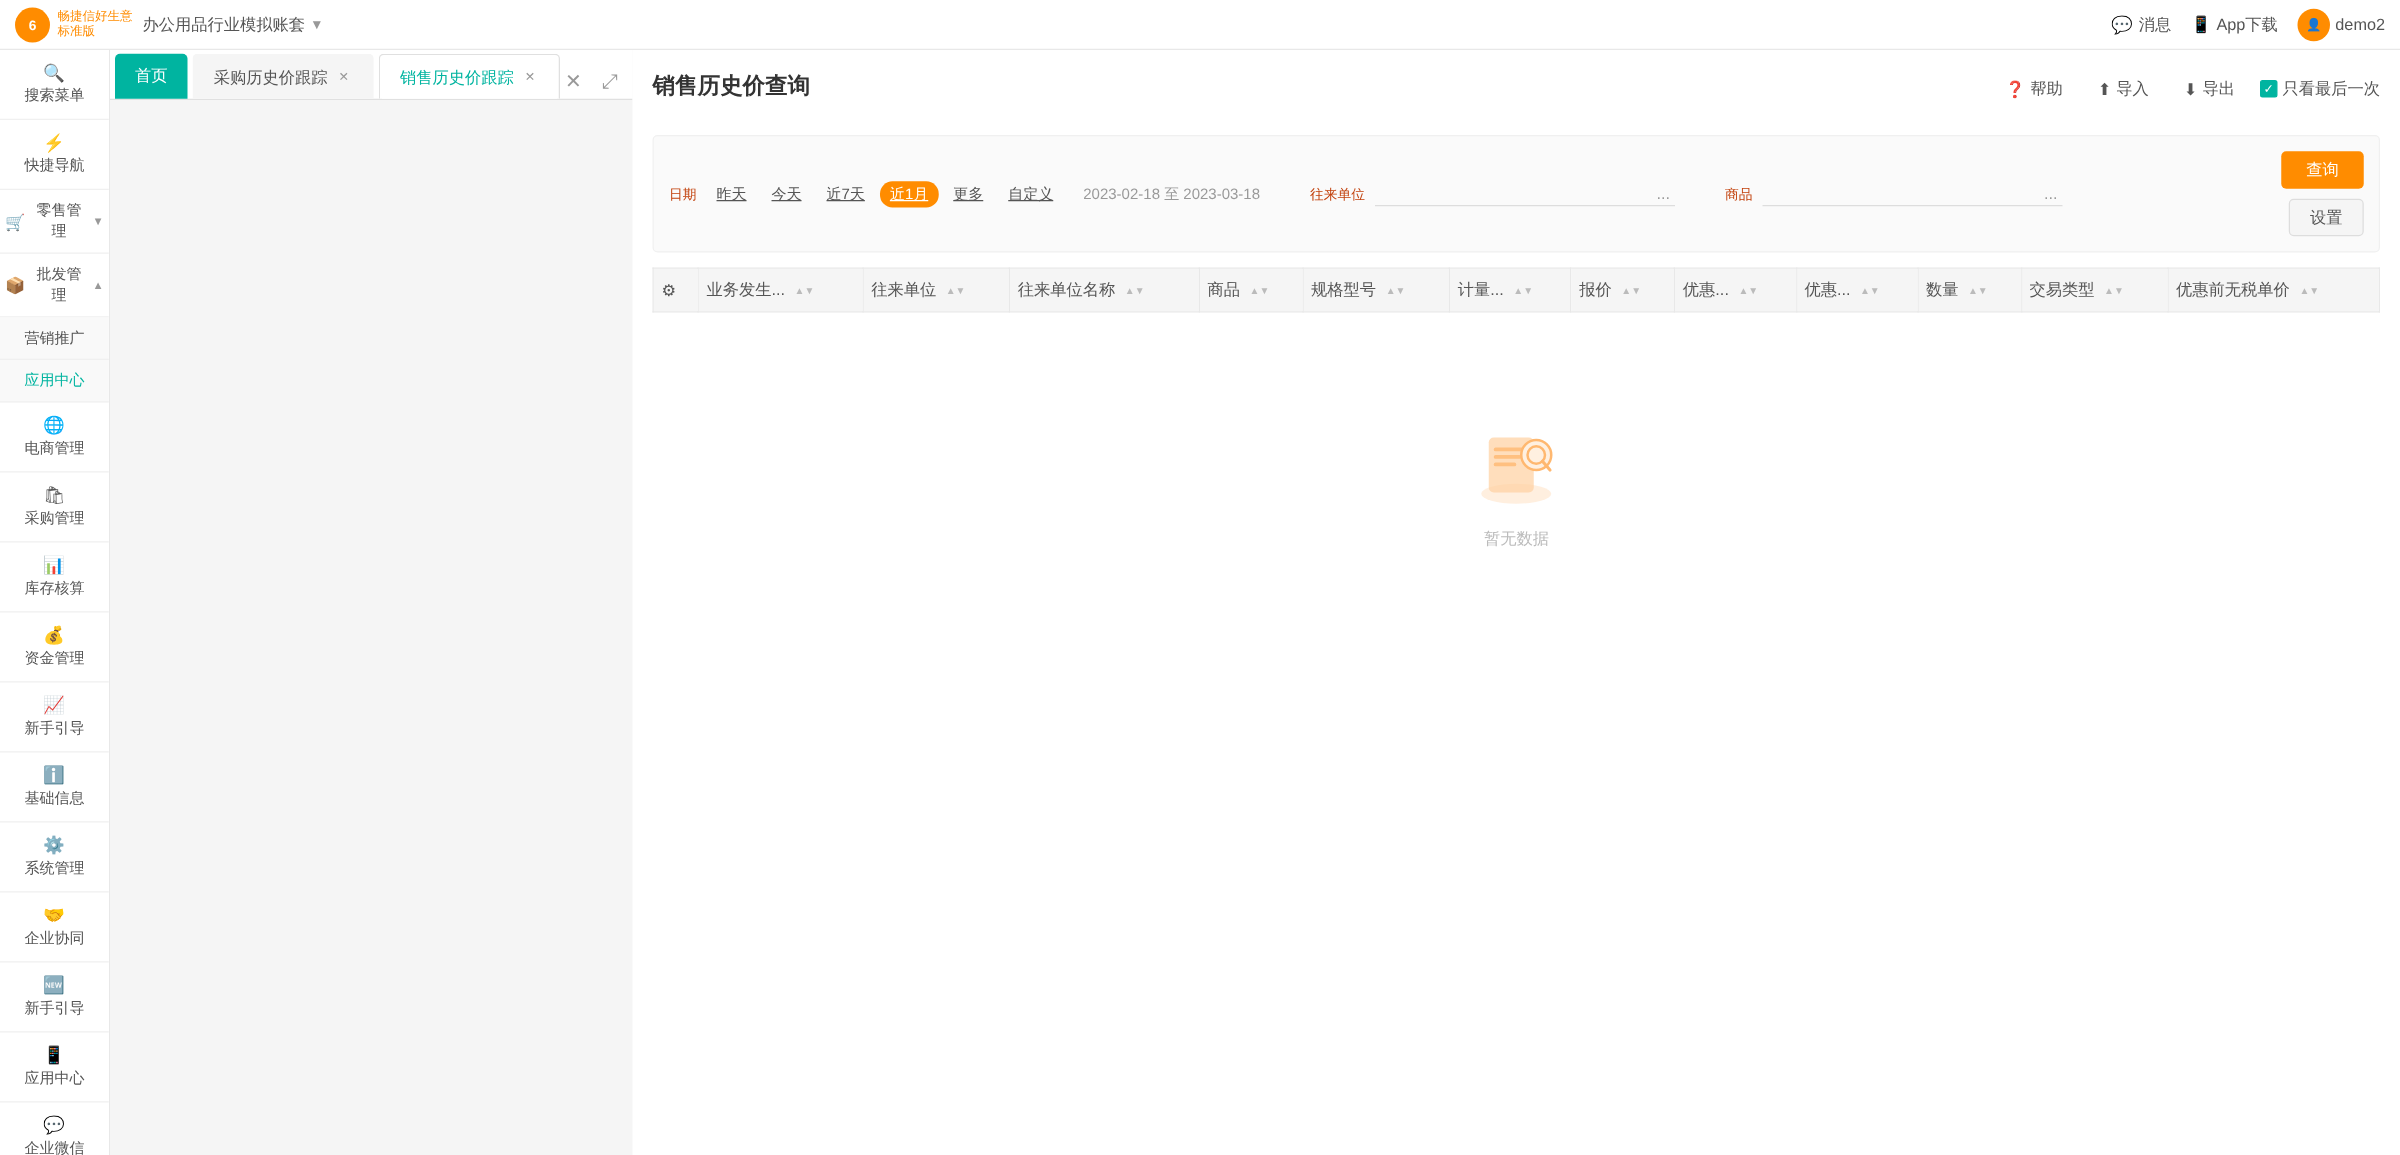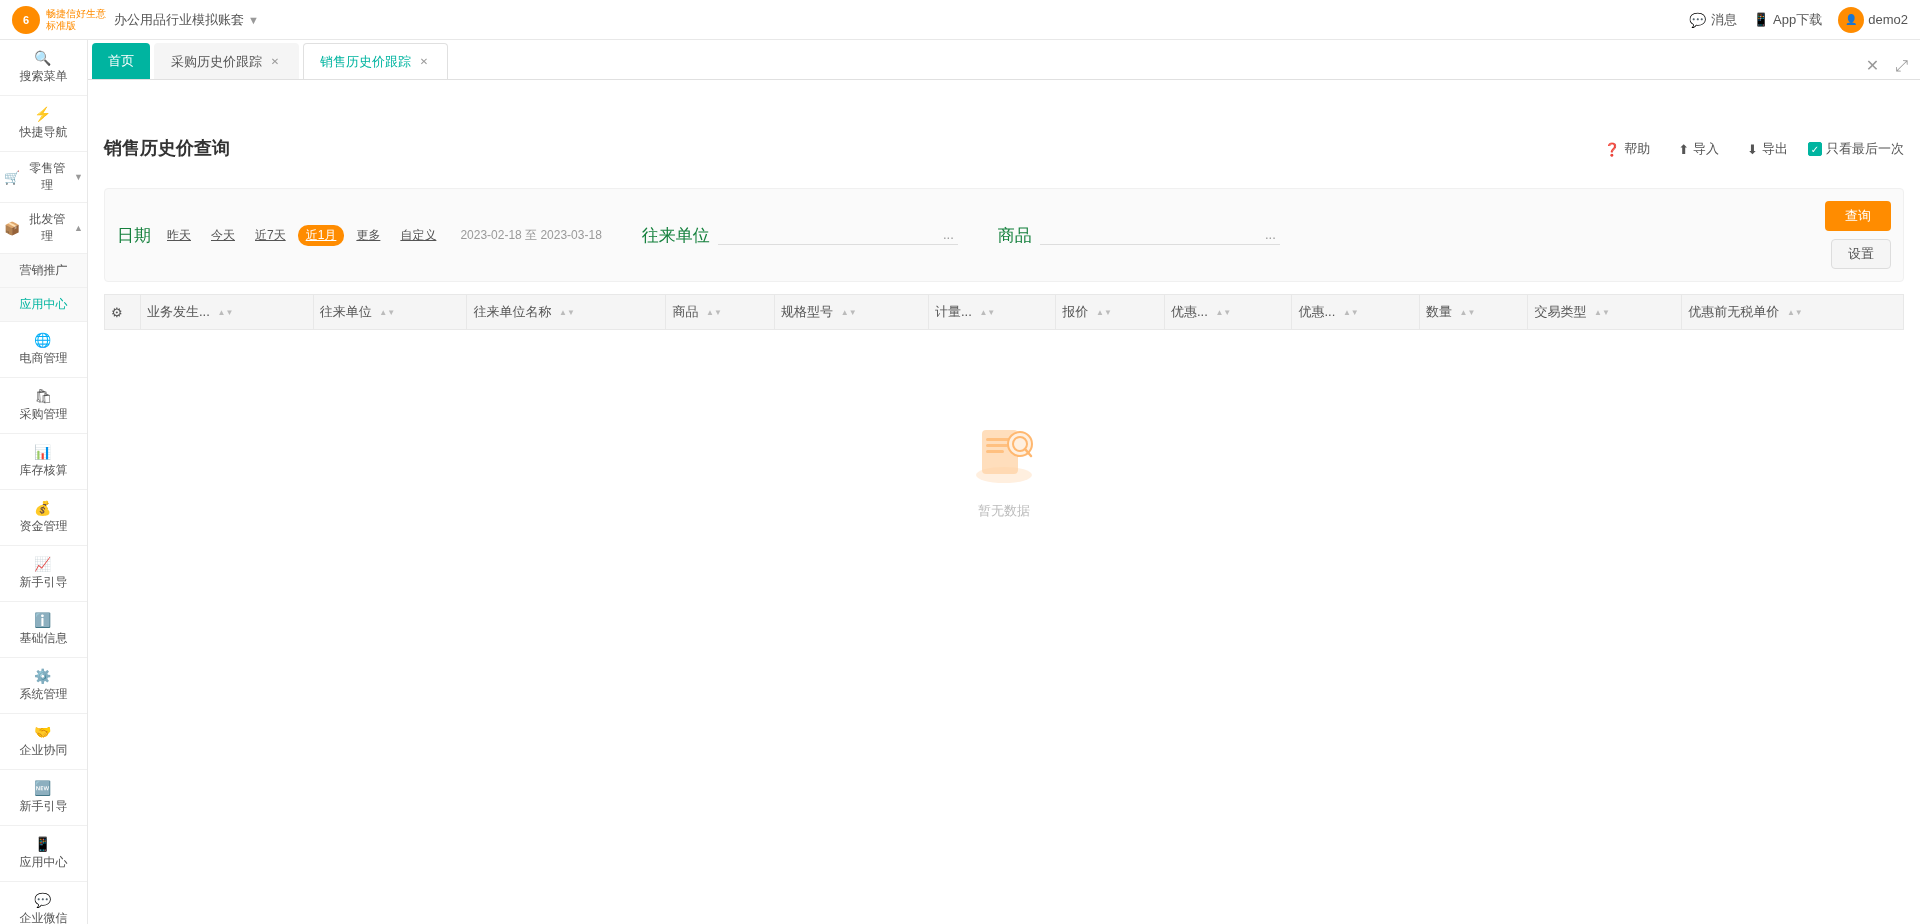--- a/index.html
+++ b/index.html
@@ -125,21 +125,20 @@
       color: #555;
       background: #f9f9f9;
       border-bottom: 1px solid #f0f0f0;
     }
     .sidebar-sub-item.active { color: #00b4a0; }
 
     
     .content-area {
       flex: 1;
       display: flex;
-      flex-direction: column;
       overflow: hidden;
     }
 
     
     .tabs-bar {
       height: 40px;
       background: #fff;
       border-bottom: 1px solid #e0e0e0;
       display: flex;
       align-items: flex-end;
@@ -267,22 +266,22 @@
       border: 1px solid #f0f0f0;
       border-radius: 4px;
       flex-wrap: wrap;
     }
     .filter-group {
       display: flex;
       align-items: center;
       gap: 8px;
     }
     .filter-label {
-      color: #15803d;
-      font-size: 17px;
+      color: #c2410c;
+      font-size: 11px;
       white-space: nowrap;
     }
     .date-chips {
       display: flex;
       align-items: center;
       gap: 4px;
     }
     .chip {
       padding: 2px 8px;
       border-radius: 3px;
@@ -521,21 +520,21 @@
         <div class="close-btn">✕</div>
       </div>
       <div class="tabs-actions">
         <span class="tabs-action-btn" style="font-size:16px;">✕</span>
         <span class="tabs-action-btn" style="font-size:16px;">⤢</span>
       </div>
     </div>
 
     <div class="page-content">
 
-      <div style="display:flex;align-items:flex-start;justify-content:space-between;margin-bottom:12px;margin-top:40px;">
+      <div style="display:flex;align-items:flex-end;justify-content:space-between;margin-bottom:12px;">
         <h2 class="page-title">销售历史价查询</h2>
         <div class="toolbar">
           <div class="toolbar-btn">
             <span style="font-size:13px;">❓</span>
             <span>帮助</span>
           </div>
           <div class="toolbar-btn">
             <span style="font-size:13px;">⬆</span>
             <span>导入</span>
           </div>

